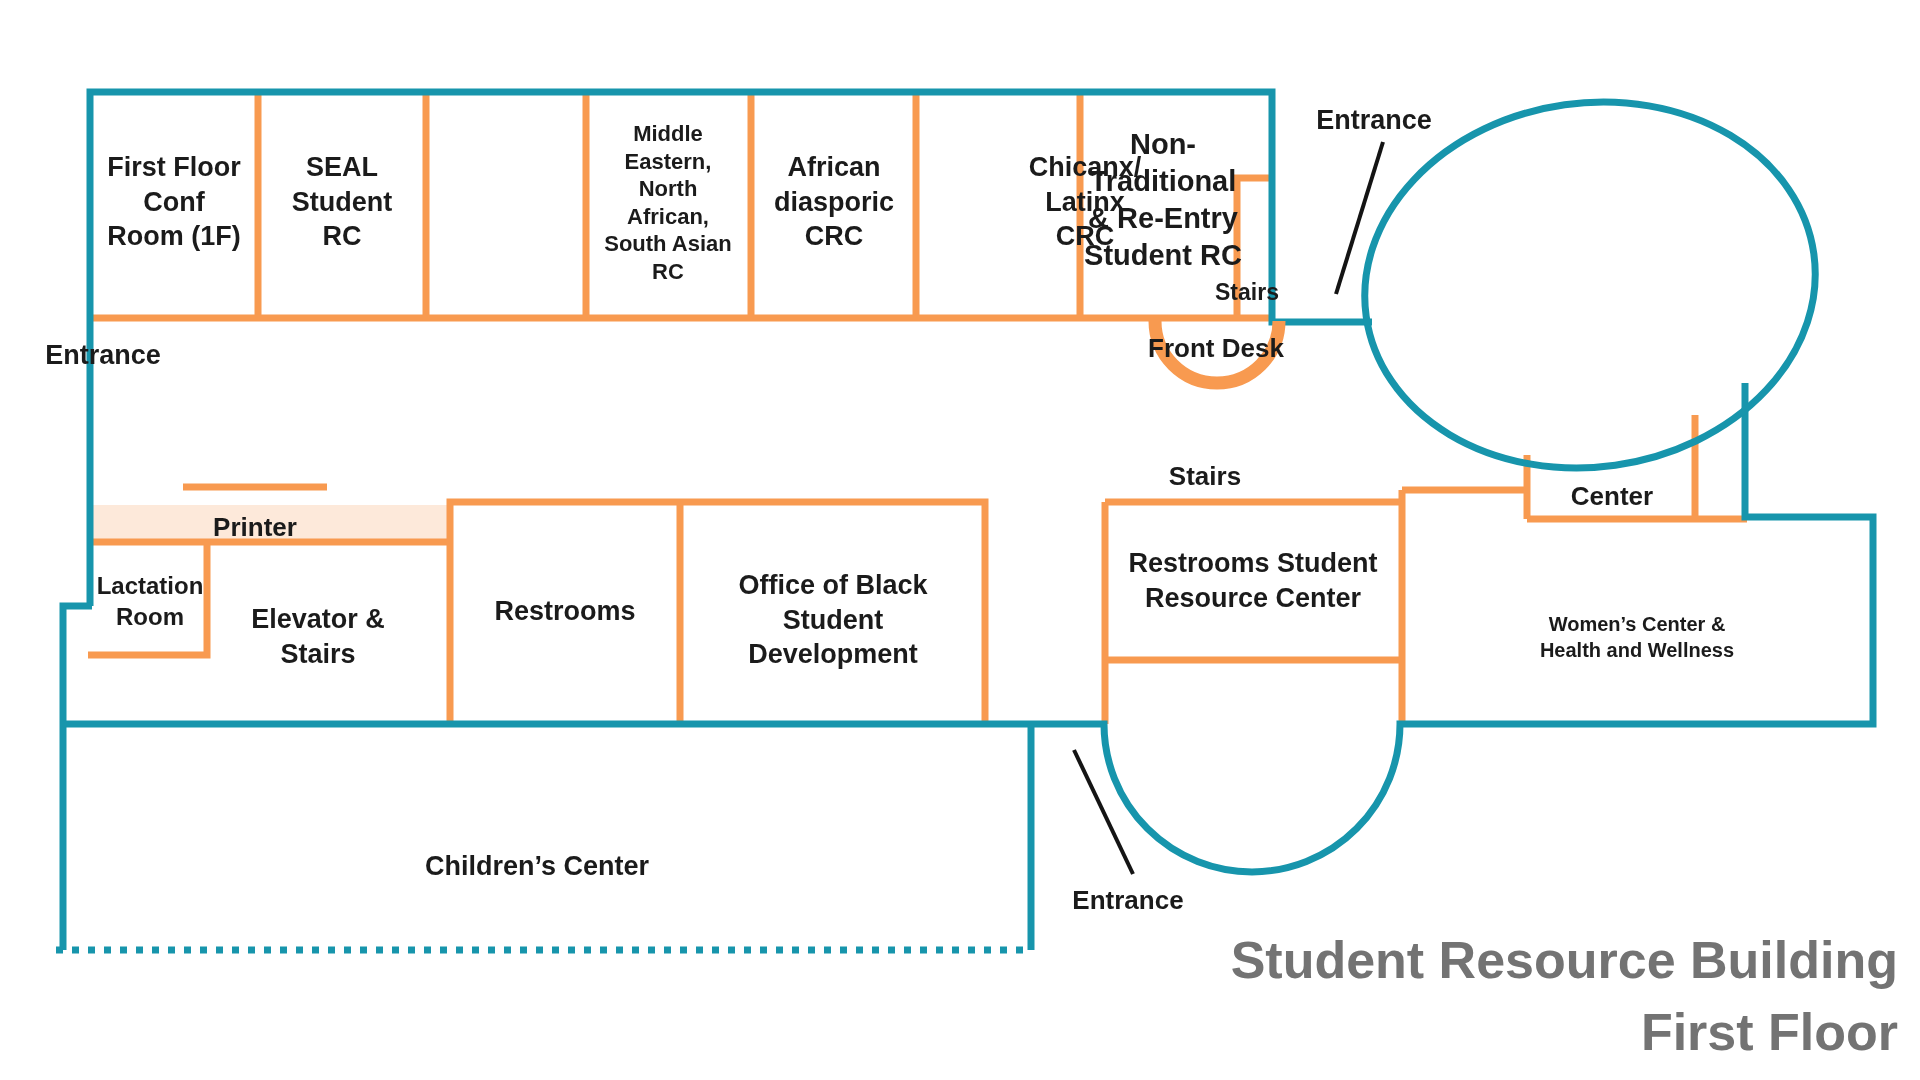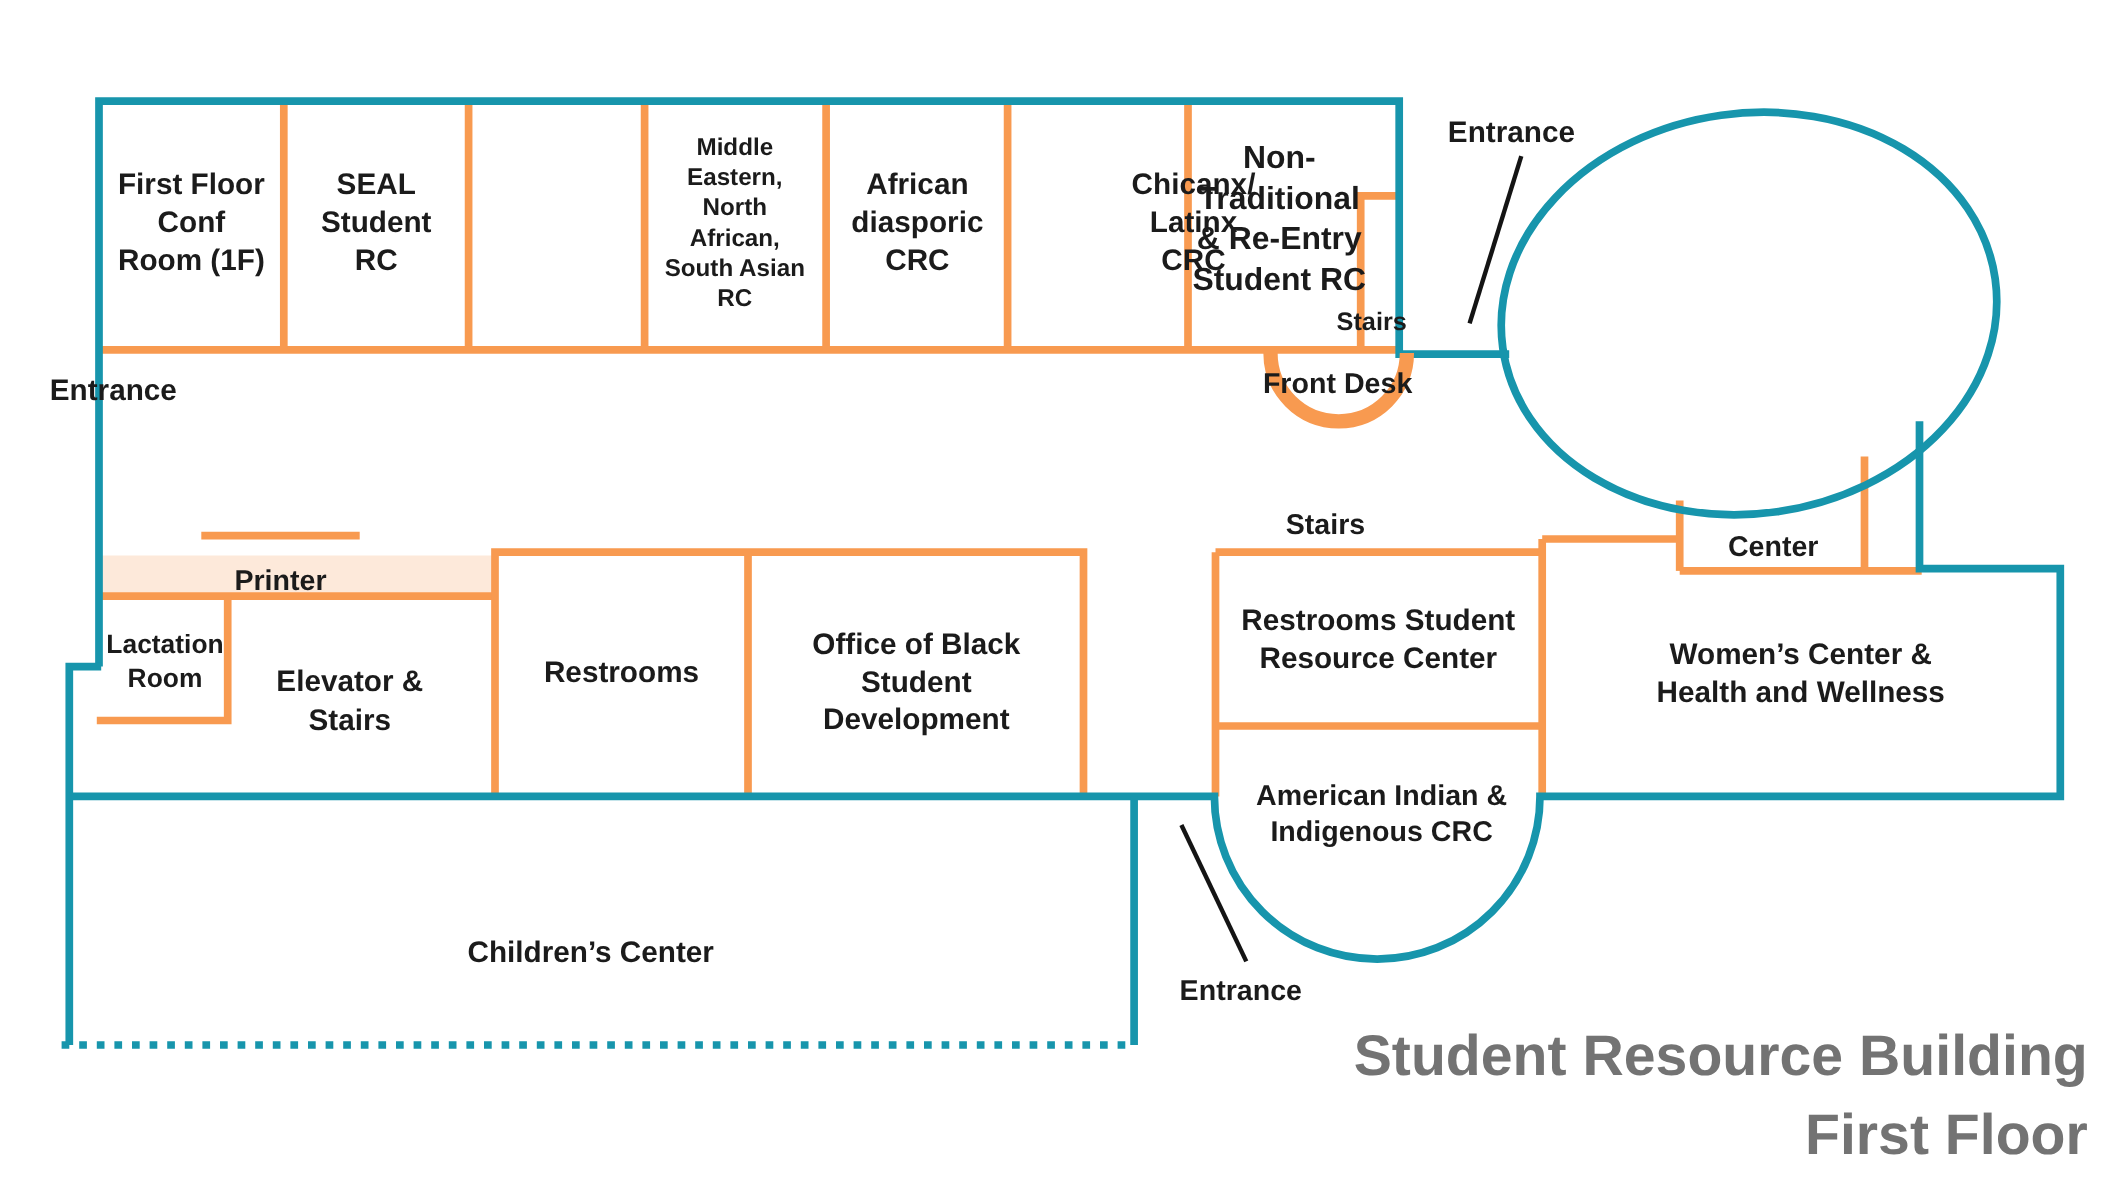--- a/index.html
+++ b/index.html
@@ -107,24 +107,22 @@
   <div class="lbl" style="left:150px;top:602px;font-size:24px;">Lactation
 Room</div>
   <div class="lbl" style="left:318px;top:637px;font-size:27px;">Elevator &amp;
 Stairs</div>
   <div class="lbl" style="left:565px;top:611px;font-size:27px;">Restrooms</div>
   <div class="lbl" style="left:833px;top:620px;font-size:27px;">Office of Black
 Student
 Development</div>
   <div class="lbl" style="left:1253px;top:581px;font-size:27px;">Restrooms Student
 Resource Center</div>
-  <div class="lbl" style="left:1256px;top:740px;font-size:26px;">American Indian &amp;
-Indigenous CRC</div>
   <div class="lbl" style="left:1612px;top:497px;font-size:26px;">Center</div>
-  <div class="lbl" style="left:1637px;top:612px;font-size:27px;">Women’s Center &amp;
+  <div class="lbl" style="left:1637px;top:638px;font-size:20px;">Women’s Center &amp;
 Health and Wellness</div>
   <div class="lbl" style="left:537px;top:843px;font-size:27px;margin-top:23px;">Children’s Center</div>
 
   <div class="lbl" style="left:103px;top:355px;font-size:27px;">Entrance</div>
   <div class="lbl" style="left:1374px;top:120px;font-size:27px;">Entrance</div>
   <div class="lbl" style="left:1128px;top:901px;font-size:26px;">Entrance</div>
   <div class="lbl" style="left:1247px;top:293px;font-size:23px;">Stairs</div>
   <div class="lbl" style="left:1205px;top:477px;font-size:26px;">Stairs</div>
   <div class="lbl" style="left:1216px;top:349px;font-size:26px;">Front Desk</div>
   <div class="lbl" style="left:255px;top:528px;font-size:26px;">Printer</div>

